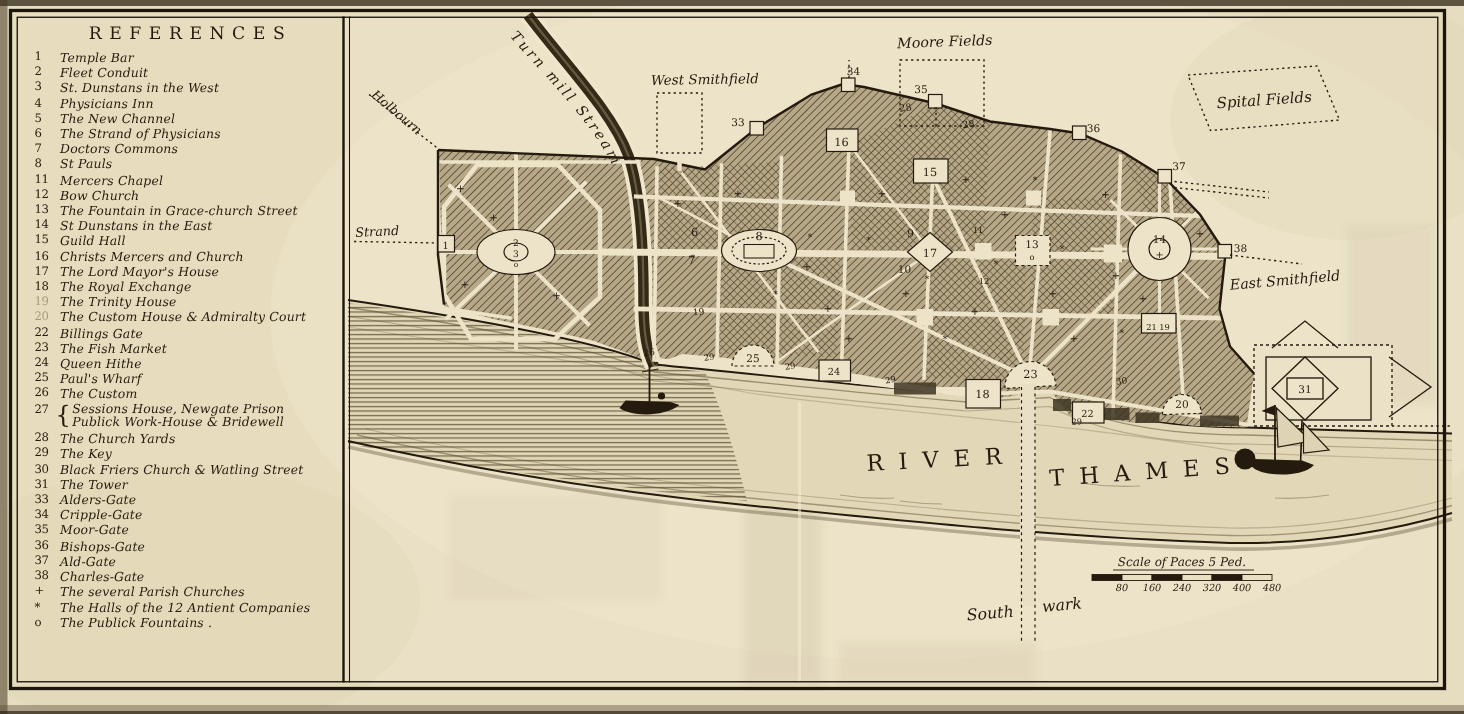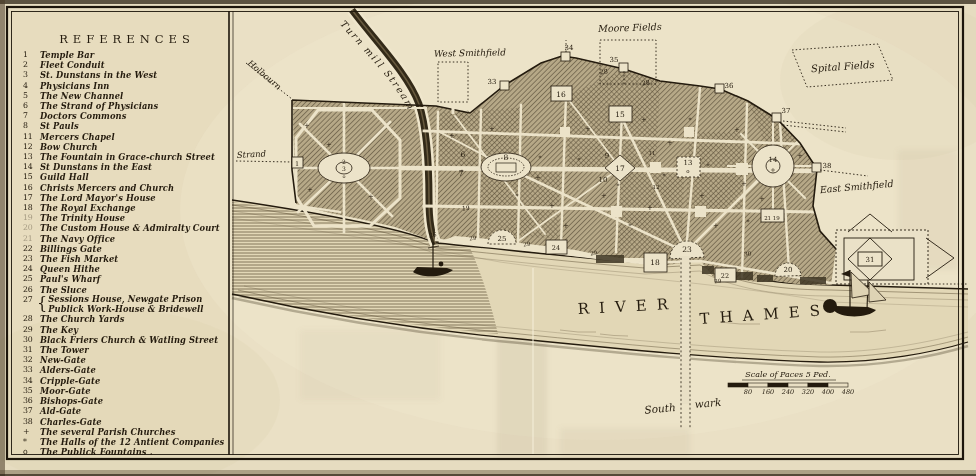--- a/index.html
+++ b/index.html
@@ -2,25 +2,25 @@
 <html><head>
 <meta charset="utf-8">
 <style>
   html,body{margin:0;padding:0;background:#2b241a;}
   .page{position:relative;width:976px;height:476px;overflow:hidden;background:#e6dcc0;
         font-family:"DejaVu Serif",serif;}
   .page svg{display:block;position:absolute;left:0;top:0;}
   
   .refs{position:absolute;left:21px;top:12px;width:206px;height:448px;z-index:2;color:#241b0e;}
   .refs-title{font-size:11.5px;letter-spacing:5px;text-align:center;color:#241b0e;
-              margin:20px 0 4px 6px;font-weight:normal;}
+              margin:3px 0 4px 6px;font-weight:normal;}
   .ref-row{display:flex;align-items:flex-start;line-height:10.2px;
            font-style:italic;font-size:8.3px;color:#241b0e;}
   .ref-num{flex:0 0 17px;font-style:normal;font-size:7.8px;padding-left:2px;letter-spacing:-0.3px;}
-  .ref-label{white-space:pre-line;letter-spacing:0.1px;font-weight:bold;}
+  .ref-label{white-space:pre-line;letter-spacing:0.1px;}
   .two-line .ref-label{line-height:9.8px;}
   .ref-brace{font-style:normal;font-size:16px;line-height:17px;margin:0 1px 0 -3px;}
   .faded .ref-num{opacity:.35;}
   
   .mn{font-family:"DejaVu Serif",serif;fill:#241b0e;}
   .ml{font-family:"DejaVu Serif",serif;font-style:italic;fill:#241b0e;}
   .river-name{font-style:normal;letter-spacing:10px;}
 </style>
 </head>
 <body>
@@ -392,43 +392,39 @@
           <span class="ref-label">The Royal Exchange</span>
         </div>
         <div class="ref-row faded">
           <span class="ref-num">19</span>
           <span class="ref-label">The Trinity House</span>
         </div>
         <div class="ref-row faded">
           <span class="ref-num">20</span>
           <span class="ref-label">The Custom House &amp; Admiralty Court</span>
         </div>
-        <div class="ref-row faded">
-          <span class="ref-num">21</span>
-          <span class="ref-label">The Navy Office</span>
-        </div>
         <div class="ref-row">
           <span class="ref-num">22</span>
           <span class="ref-label">Billings Gate</span>
         </div>
         <div class="ref-row">
           <span class="ref-num">23</span>
           <span class="ref-label">The Fish Market</span>
         </div>
         <div class="ref-row">
           <span class="ref-num">24</span>
           <span class="ref-label">Queen Hithe</span>
         </div>
         <div class="ref-row">
           <span class="ref-num">25</span>
           <span class="ref-label">Paul's Wharf</span>
         </div>
         <div class="ref-row">
           <span class="ref-num">26</span>
-          <span class="ref-label">The Sluce</span>
+          <span class="ref-label">The Custom</span>
         </div>
         <div class="ref-row two-line">
           <span class="ref-num">27</span>
           <span class="ref-brace">{</span>
           <span class="ref-label">Sessions House, Newgate Prison
 Publick Work-House &amp; Bridewell</span>
         </div>
         <div class="ref-row">
           <span class="ref-num">28</span>
           <span class="ref-label">The Church Yards</span>
@@ -439,24 +435,20 @@
         </div>
         <div class="ref-row">
           <span class="ref-num">30</span>
           <span class="ref-label">Black Friers Church &amp; Watling Street</span>
         </div>
         <div class="ref-row">
           <span class="ref-num">31</span>
           <span class="ref-label">The Tower</span>
         </div>
         <div class="ref-row">
-          <span class="ref-num">32</span>
-          <span class="ref-label">New-Gate</span>
-        </div>
-        <div class="ref-row">
           <span class="ref-num">33</span>
           <span class="ref-label">Alders-Gate</span>
         </div>
         <div class="ref-row">
           <span class="ref-num">34</span>
           <span class="ref-label">Cripple-Gate</span>
         </div>
         <div class="ref-row">
           <span class="ref-num">35</span>
           <span class="ref-label">Moor-Gate</span>

